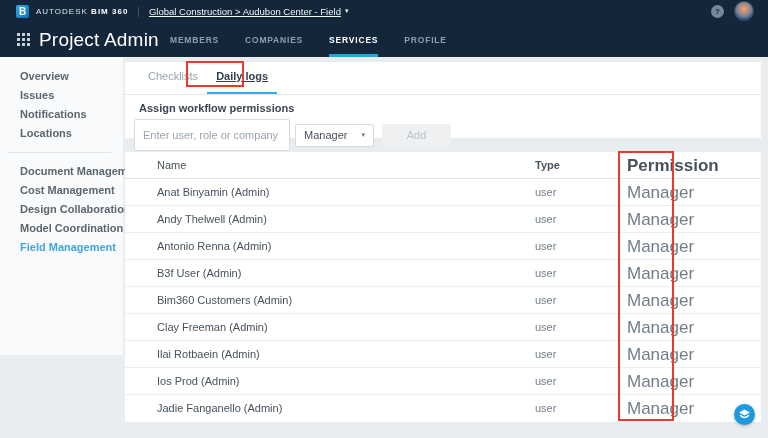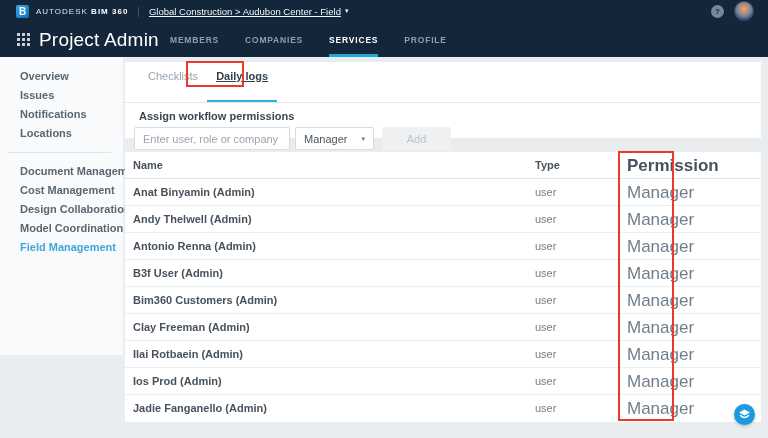--- a/index.html
+++ b/index.html
@@ -39,40 +39,40 @@
   .sidebar { position:absolute; left:0; top:57px; width:123px; height:298px; background:#f9fafb;font-weight:bold; }
   .side-item { padding-left:20px; height:19px; line-height:19px; font-size:11px; color:#5b6770; cursor:pointer;
                white-space:nowrap; }
   .side-group1 { padding-top:10px; }
   .side-sep { border-top:1px solid #dfe3e6; margin:9px 12px 9px 8px; }
   .side-item.active { color:#3fa7dc; }
 
   
   .card { position:absolute; left:125px; width:636px; background:#ffffff; }
   .card1 { top:62px; height:76px; }
-  .ctabs-row { height:41px; border-bottom:1px solid #e4e7ea; display:flex; align-items:stretch; padding-left:14px; }
+  .ctabs-row { height:33px; border-bottom:1px solid #e4e7ea; display:flex; align-items:stretch; padding-left:14px; }
   .ctab { font-size:11px; color:#98a4ae; padding:0 9px; line-height:29px; cursor:pointer; }
   .ctab.active { color:#333f4a; font-weight:bold; border-bottom:2px solid #27b3e8;text-decoration:underline; }
   .assign-label { margin:7px 0 0 14px; font-size:11px; font-weight:bold; color:#3a4652; }
   .assign-row { display:flex; align-items:center; margin:5px 0 0 9px; }
-  .assign-input { width:156px; height:23px; border:1px solid #d7dbdf; border-radius:2px;
+  .assign-input { width:156px; height:32px; border:1px solid #d7dbdf; border-radius:2px;
                   font-family:"Liberation Sans",sans-serif; font-size:11px; color:#49545e; padding:0 8px; outline:none; }
   .assign-input::placeholder { color:#9aa5af; }
   .role-select { width:79px; height:23px; border:1px solid #d7dbdf; border-radius:2px; margin-left:5px;
                  display:flex; align-items:center; justify-content:space-between; padding:0 8px;
                  font-size:11px; color:#49545e; cursor:pointer; background:#fff; }
   .role-caret { font-size:7px; color:#6b7680; }
   .add-btn { width:69px; height:23px; margin-left:8px; border:none; border-radius:2px;
              background:#eef0f2; color:#bcc4cb; font-size:11px; font-family:"Liberation Sans",sans-serif; cursor:default; }
 
   .card2 { top:152px; height:270px; }
   .trow { position:relative; height:27px; border-bottom:1px solid #eceff1; }
   .trow:last-child { border-bottom:none; }
   .thead { border-bottom:1px solid #dfe3e6; }
-  .cell-name { position:absolute; left:8px; top:0; line-height:27px; font-size:11px; color:#47525d; font-weight:bold; }
+  .cell-name { position:absolute; left:32px; top:0; line-height:27px; font-size:11px; color:#47525d; font-weight:normal; }
   .cell-type { position:absolute; left:410px; top:0; line-height:27px; font-size:11px; color:#717e8a; }
   .cell-perm { position:absolute; left:502px; top:0; line-height:27px; font-size:17px; color:#717e8a; }
   .thead .cell-type, .thead .cell-perm { color:#47525d; font-weight:bold; }
 
   
   .anno { position:absolute; border:2px solid #e93a2b; pointer-events:none; }
   .anno-tab { left:186px; top:61px; width:58px; height:26px; }
   .anno-col { left:618px; top:151px; width:56px; height:270px; }
 
   

